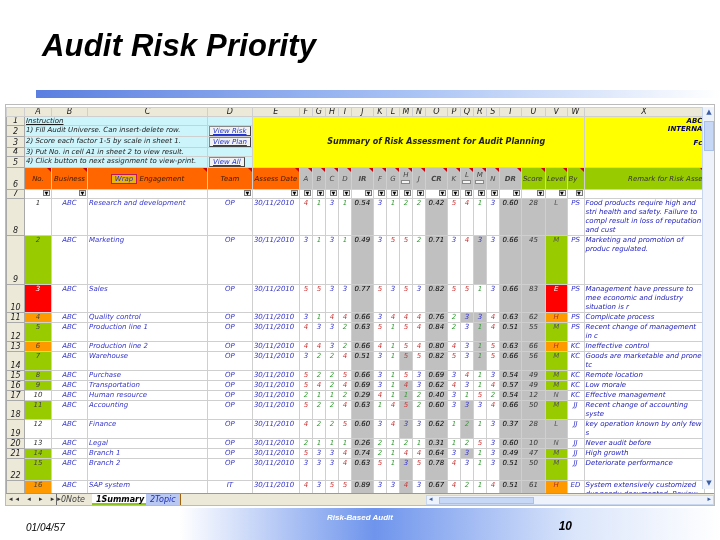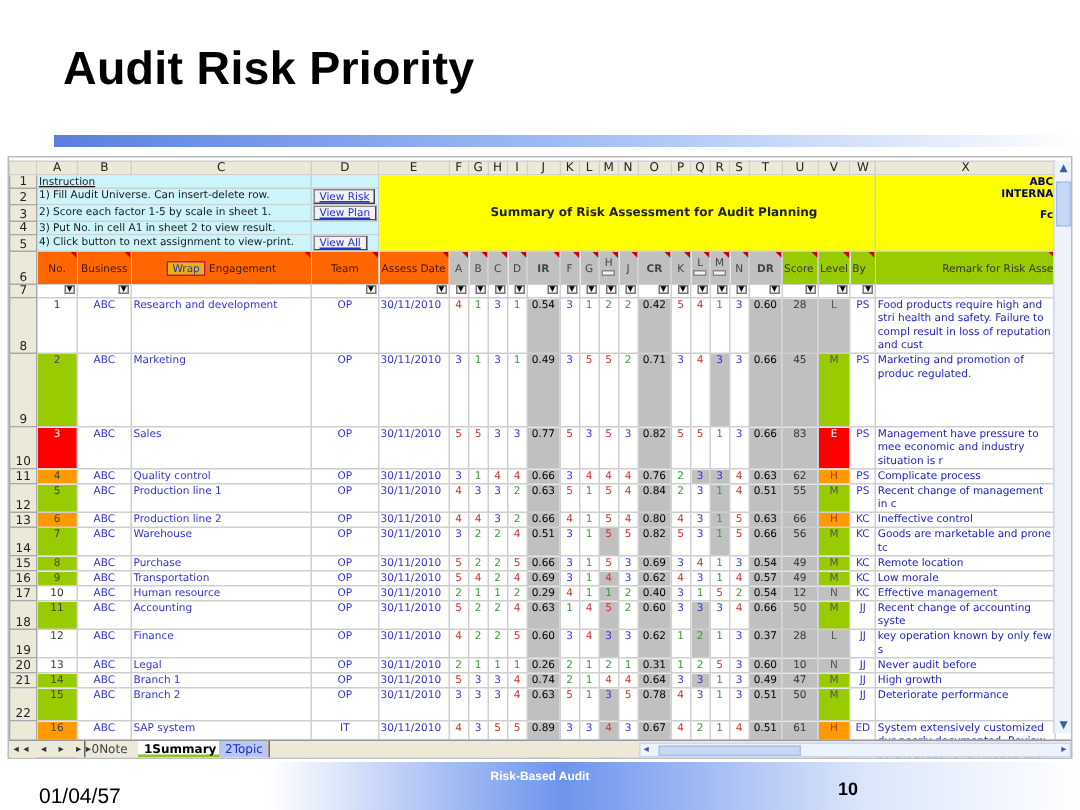--- a/index.html
+++ b/index.html
@@ -1,17 +1,17 @@
 <!DOCTYPE html>
 <html><head>
 <meta charset="utf-8">
 <style>
   * { box-sizing: border-box; margin: 0; padding: 0; }
   html, body { width: 720px; height: 540px; overflow: hidden; background: #ffffff; font-family: "DejaVu Sans", sans-serif; }
-  .slide { position: relative; width: 596px; height: 540px; background: #fff; }
+  .slide { position: relative; width: 596px; height: 540px; background: #fff; font-style: italic; }
   .title { position: absolute; left: 42px; top: 28px; font-family: "Liberation Sans", sans-serif; font-weight: bold; font-size: 31px; color: #000; letter-spacing: 0.2px; }
   .title-bar { position: absolute; left: 36px; top: 90px; width: 684px; height: 8px; background: linear-gradient(to right, #5b7fe0, #a9c3f5 55%, #ffffff); }
   .sheet { position: absolute; left: 5px; top: 104px; width: 710px; height: 402px; background: #fff; overflow: hidden; border: 1px solid #bbb; }
   table.grid { border-collapse: collapse; table-layout: fixed; font-family: "DejaVu Sans", sans-serif; font-size: 7px; position: absolute; left: 0; top: 2px; }
   table.grid td { border: 1px solid #cfcfcf; padding: 0 1px; height: 9px; line-height: 8px; white-space: nowrap; overflow: hidden; vertical-align: top; }
   .colhdr td { background: #ece9d8; color: #222; text-align: center; font-size: 8px; height: 11px; line-height: 10px; border-color: #a9a9a9; }
   .rowhdr { background: #ece9d8 !important; color: #222; text-align: center; font-size: 8px; vertical-align: bottom !important; border-color: #a9a9a9 !important; }
   .instr { background: #ccf4fb; color: #1a1a1a; }
   .yel { background: #ffff00; }
   .hdr-orange { background: #ff6600; color: #3b1a00; text-align: center; vertical-align: middle !important; }
@@ -45,21 +45,21 @@
   .tab { position:absolute; top:0; height: 11px; padding: 0 4px; line-height: 11px; }
   .tab0 { left: 50px; color:#444; border-left:1px solid #666; }
   .tab1 { left: 86px; font-weight: bold; color:#000; background:#fff; border-bottom: 2px solid #8fc31f; }
   .tab2 { left: 140px; color:#1d2fbf; background:#b9c8f3; border-right:1px solid #a16207; }
   .hscroll { position:absolute; left: 420px; top: 1px; width: 288px; height: 10px; background:#eef3fb; border:1px solid #c8d6ef; }
   .hscroll .thumb { position:absolute; left: 12px; top:1px; width: 95px; height: 7px; background:#c7d8f6; border:1px solid #a9c0ea;}
   .hscroll .la { position:absolute; left:2px; top:-1px; font-size:7px; color:#3a5ea8; }
   .hscroll .ra { position:absolute; right:2px; top:-1px; font-size:7px; color:#3a5ea8; }
   .footer-bar { position: absolute; left: 0; top: 508px; width: 720px; height: 32px; background: linear-gradient(to right, #ffffff 0%, #ffffff 25%, #6e94ec 52%, #dbe6fb 80%, #ffffff 100%); }
   .footer-center { position: absolute; left: 0; width: 720px; top: 513px; text-align: center; font-family: "Liberation Sans", sans-serif; font-weight: bold; font-size: 8px; color: #ffffff; }
-  .footer-date { position: absolute; left: 26px; top: 522px; font-family: "Liberation Sans", sans-serif; font-size: 14px; color: #000; }
+  .footer-date { position: absolute; left: 26px; top: 522px; font-family: "Liberation Sans", sans-serif; font-size: 10px; color: #000; }
   .footer-page { position: absolute; right: 24px; top: 519px; font-family: "Liberation Sans", sans-serif; font-size: 12px; font-weight: bold; color: #000; }
   .summary-title { font-weight: bold; font-size: 8px; color: #222; padding-left: 36px; }
   .company { text-align:right; font-weight:bold; color:#000066; font-size:7px; }
   .redmark { position: relative; }
   .redmark::after { content:""; position:absolute; right:0; top:0; border-left:4px solid transparent; border-top:4px solid #cc0000; }
   .minibtn { display:inline-block; width:9px; height:4px; background:#f3f3f3; border:1px solid #888; }
 </style>
 </head>
 <body>
 

